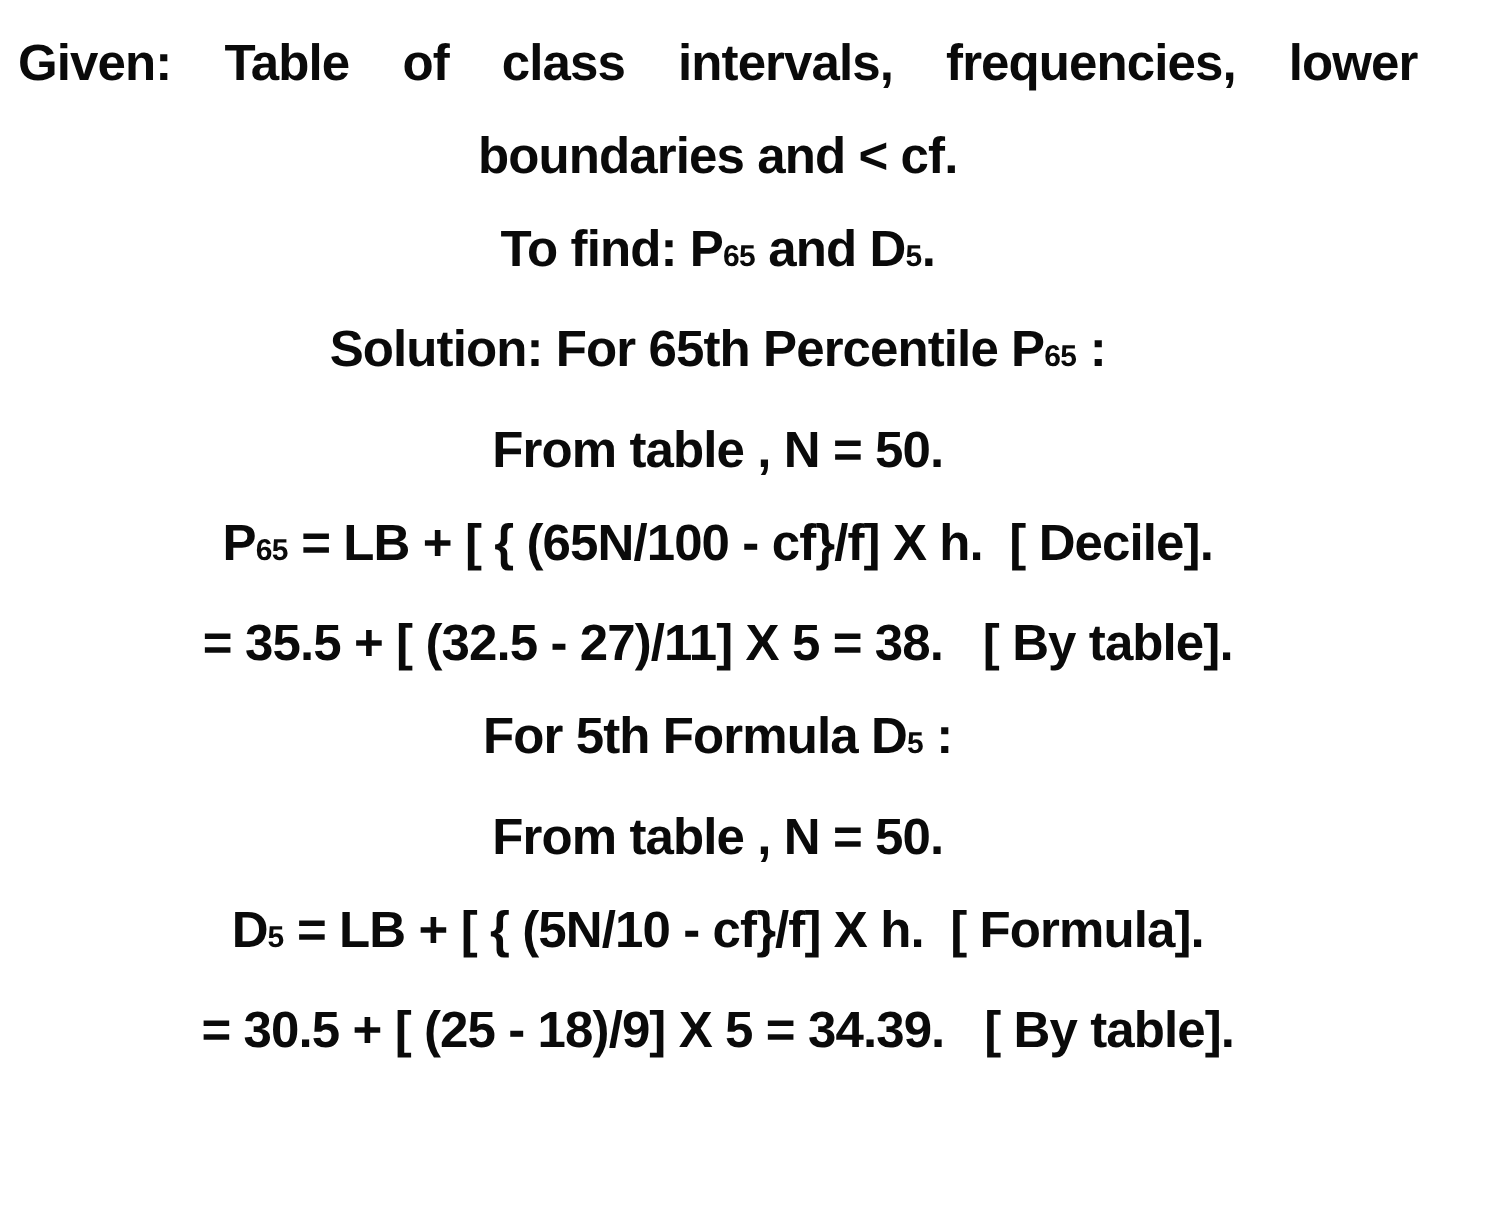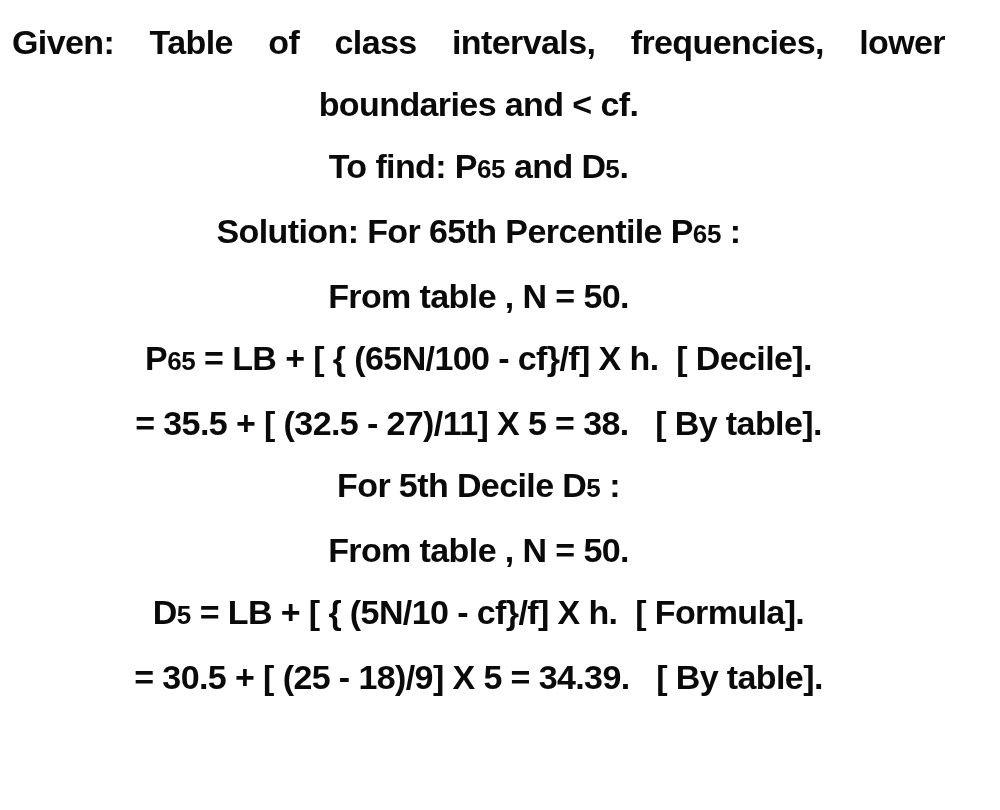--- a/index.html
+++ b/index.html
@@ -26,21 +26,21 @@
     white-space: pre-wrap;
     text-align: center;
   }
   .line--justify {
     white-space: normal;
     text-align: justify;
     text-align-last: justify;
   }
   .seg { display: inline; }
   .sub {
-    font-size: 26px;
+    font-size: 20px;
     letter-spacing: -0.4px;
   }
 </style>
 </head>
 <body>
 
 <div class="doc">
 
   <div class="line line--justify"><span class="seg">Given: Table of class intervals, frequencies, lower</span></div>
 
@@ -50,21 +50,21 @@
 
   <div class="line"><span class="seg">Solution: For 65th Percentile P</span><span class="seg sub">65</span><span class="seg"> :</span></div>
 
   <div class="line"><span class="seg">From table , N = 50.</span></div>
 
 
   <div class="line"><span class="seg">P</span><span class="seg sub">65</span><span class="seg"> = LB + [ { (65N/100 - cf}/f] X h.  [ Decile].</span></div>
 
   <div class="line"><span class="seg">= 35.5 + [ (32.5 - 27)/11] X 5 = 38.   [ By table].</span></div>
 
-  <div class="line"><span class="seg">For 5th Decile D</span><span class="seg sub">5</span><span class="seg"> :</span></div>
+  <div class="line"><span class="seg">For 5th Formula D</span><span class="seg sub">5</span><span class="seg"> :</span></div>
 
   <div class="line"><span class="seg">From table , N = 50.</span></div>
 
 
   <div class="line"><span class="seg">D</span><span class="seg sub">5</span><span class="seg"> = LB + [ { (5N/10 - cf}/f] X h.  [ Formula].</span></div>
 
   <div class="line"><span class="seg">= 30.5 + [ (25 - 18)/9] X 5 = 34.39.   [ By table].</span></div>
 
 </div>
 

